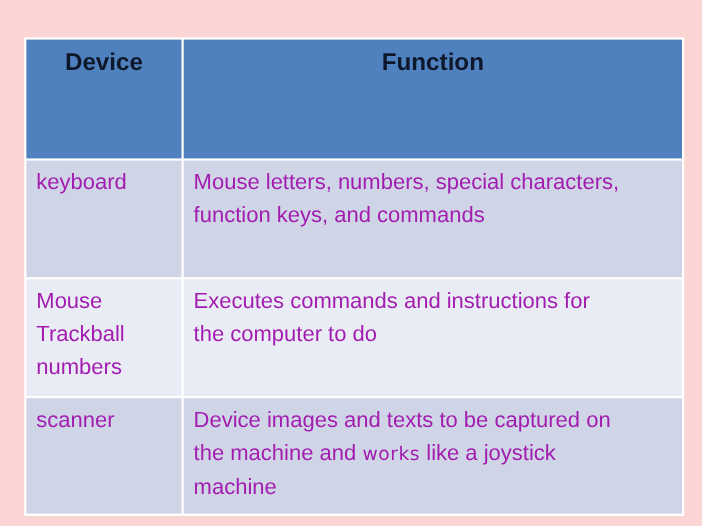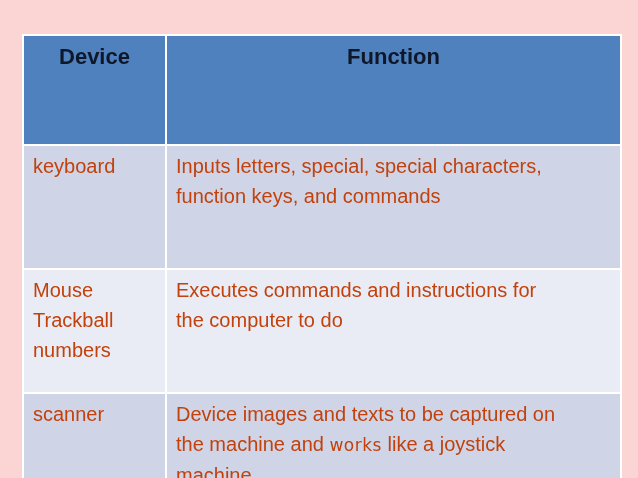--- a/index.html
+++ b/index.html
@@ -43,24 +43,24 @@
     font-weight: bold;
     font-size: 22px;
     text-align: center;
     padding: 8px 4px 0 4px;
     height: 100px;
     font-family: "Liberation Sans", sans-serif;
   }
   tr.band-dark td { background: #cfd5e7; }
   tr.band-light td { background: #e9ecf4; }
   td.cell {
-    color: #c2410c;
+    color: #a21caf;
     font-size: 20px;
     line-height: 30px;
-    padding: 5px 8px 16px 9px;
+    padding: 5px 8px 0 9px;
     font-family: "Liberation Sans", sans-serif;
   }
   tr.row-1 td { height: 101px; }
   tr.row-2 td { height: 101px; }
   tr.row-3 td { height: 100px; }
   .em-word {
     font-family: "DejaVu Sans", sans-serif;
     font-size: 17px;
     letter-spacing: 0.5px;
   }
@@ -74,21 +74,21 @@
       <col class="col-device">
       <col class="col-function">
     </colgroup>
     <tbody>
         <tr>
       <th class="hdr">Device</th>
       <th class="hdr">Function</th>
     </tr>
     <tr class="band-dark row-1">
       <td class="cell"><span>keyboard</span></td>
-      <td class="cell"><span>Inputs letters, special, special characters,</span><br><span>function keys, and commands</span></td>
+      <td class="cell"><span>Mouse letters, numbers, special characters,</span><br><span>function keys, and commands</span></td>
     </tr>
     <tr class="band-light row-2">
       <td class="cell"><span>Mouse</span><br><span>Trackball</span><br><span>numbers</span></td>
       <td class="cell"><span>Executes commands and instructions for</span><br><span>the computer to do</span></td>
     </tr>
     <tr class="band-dark row-3">
       <td class="cell"><span>scanner</span></td>
       <td class="cell"><span>Device images and texts to be captured on</span><br><span>the machine and </span><span class="em-word">works</span><span> like a joystick</span><br><span>machine</span></td>
     </tr>
   </tbody>

